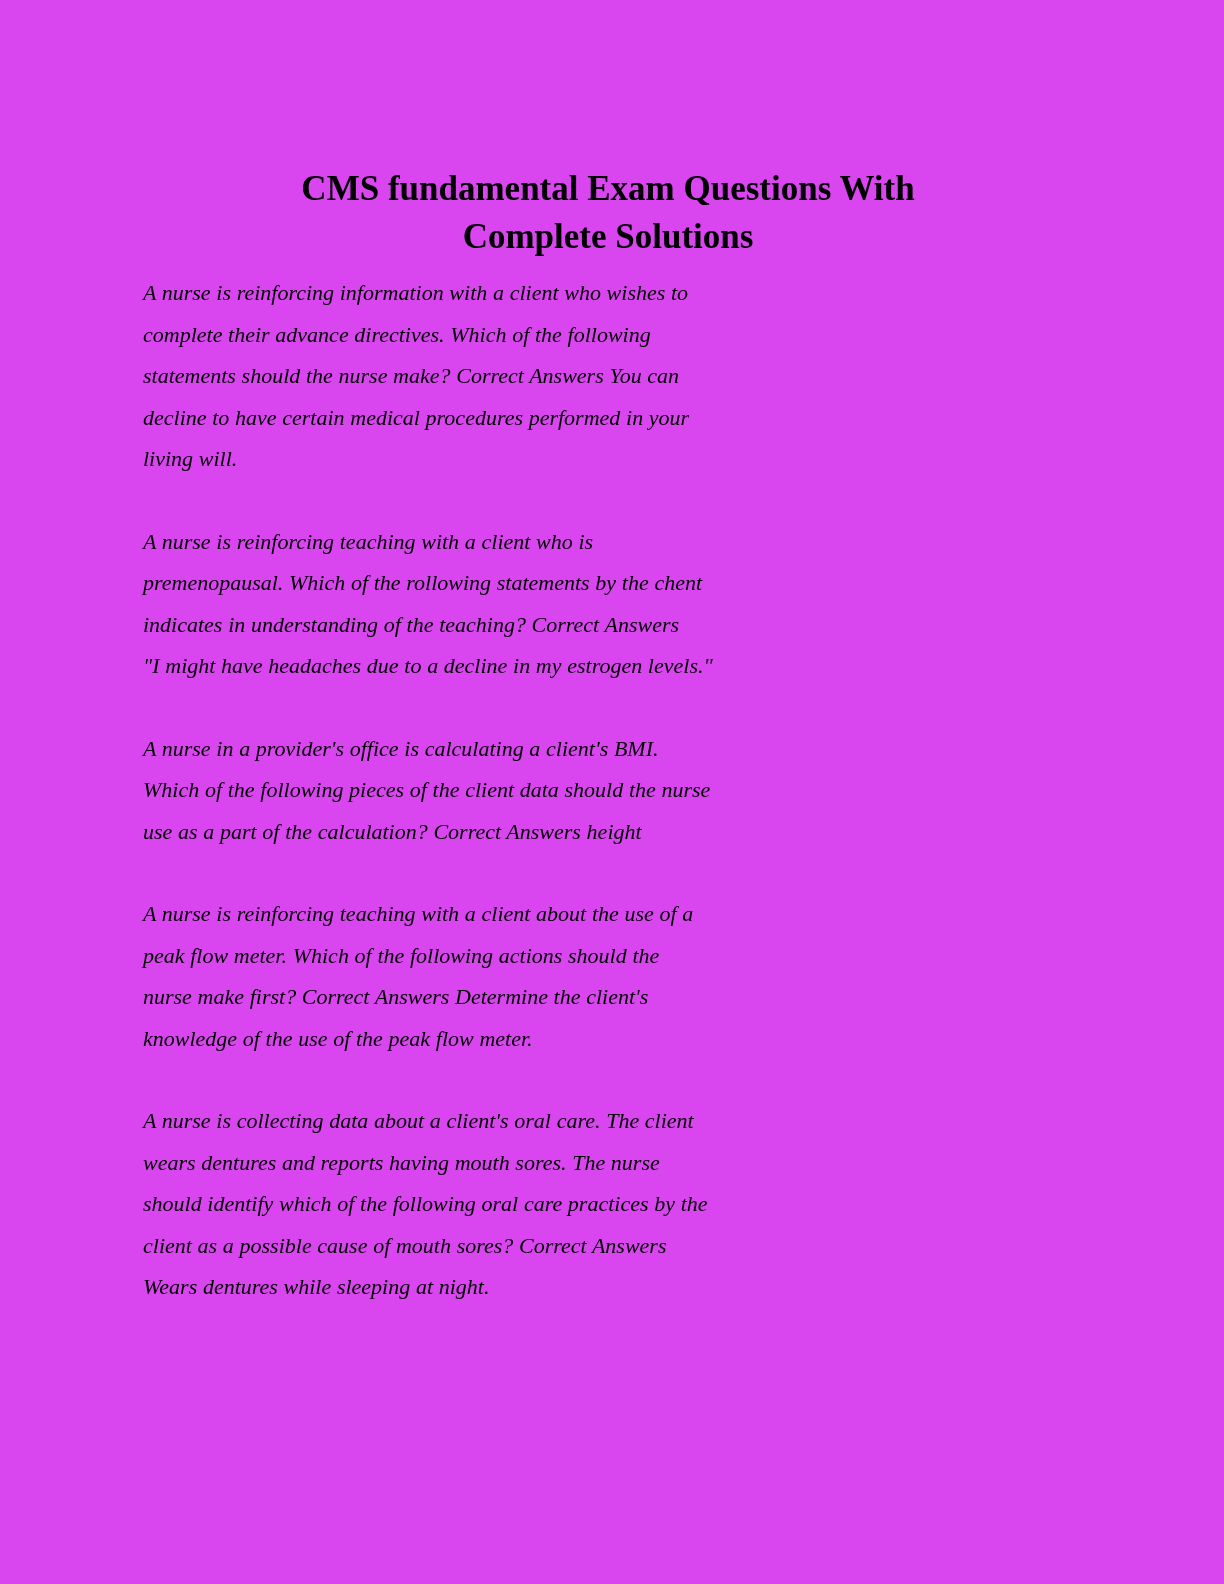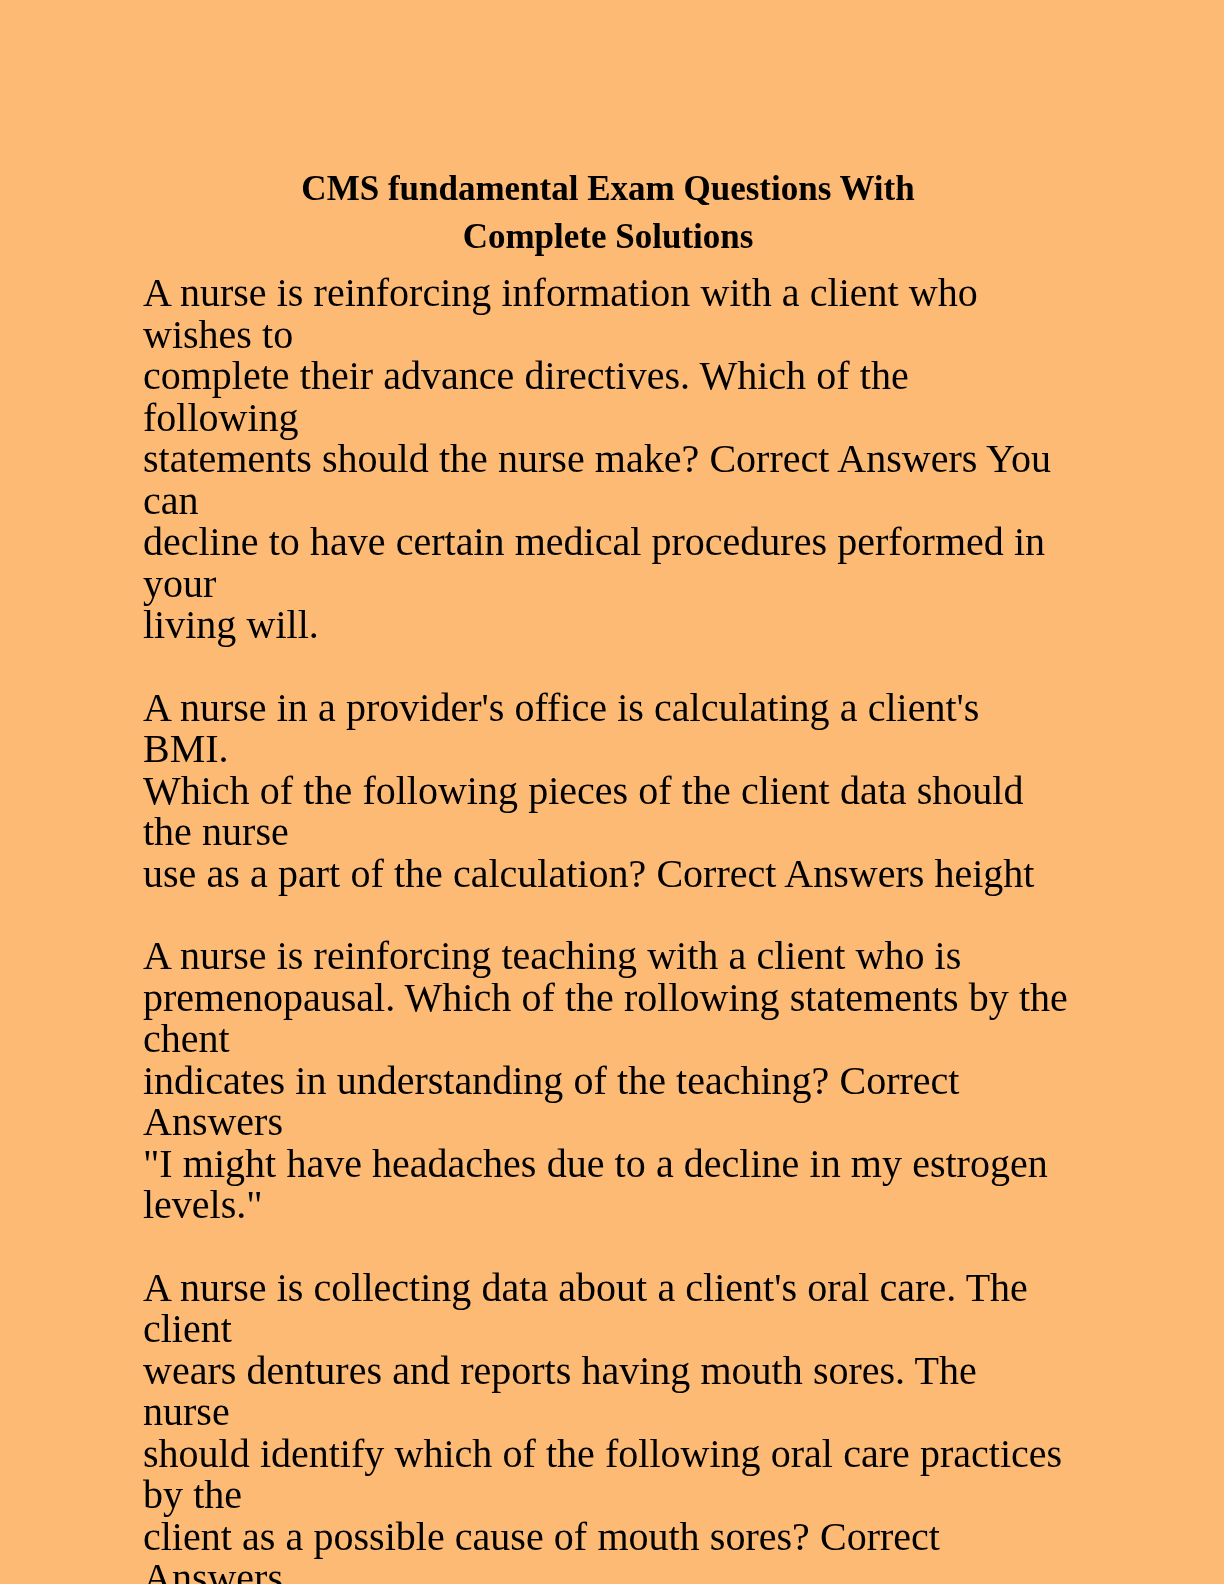--- a/index.html
+++ b/index.html
@@ -16,21 +16,21 @@
     color: #000000;
     -webkit-font-smoothing: antialiased;
   }
 
   .page {
     position: absolute;
     left: 0;
     top: 0;
     width: 1224px;
     height: 1584px;
-    background: #fdba74;
+    background: #d946ef;
   }
 
   .doc-title {
     position: absolute;
     left: 196px;
     top: 142px;
     width: 824px;
     text-align: center;
     font-size: 35px;
     font-weight: bold;
@@ -40,26 +40,27 @@
   }
 
   .body-block {
     position: absolute;
     left: 143px;
     top: 272px;
     width: 930px;
   }
 
   .qa-paragraph {
-    font-size: 40px;
+    font-size: 22px;
     line-height: 41.5px;
     margin: 0 0 41px 0;
     white-space: pre-line;
     text-align: left;
     word-spacing: 0.2px;
+    font-style: italic;
   }
 
   .qa-paragraph:last-child {
     margin-bottom: 17px;
   }
 </style>
 </head>
 <body>
 
 <div class="page">
@@ -68,29 +69,33 @@
 Complete Solutions</h1>
 
   <div class="body-block">
 
     <p class="qa-paragraph">A nurse is reinforcing information with a client who wishes to
 complete their advance directives. Which of the following
 statements should the nurse make?    Correct Answers  You can
 decline to have certain medical procedures performed in your
 living will.</p>
 
-    <p class="qa-paragraph">A nurse in a provider's office is calculating a client's BMI.
-Which of the following pieces of the client data should the nurse
-use as a part of the calculation?    Correct Answers  height</p>
-
     <p class="qa-paragraph">A nurse is reinforcing teaching with a client who is
 premenopausal. Which of the rollowing statements by the chent
 indicates in understanding of the teaching?    Correct Answers
 "I might have headaches due to a decline in my estrogen levels."</p>
 
+    <p class="qa-paragraph">A nurse in a provider's office is calculating a client's BMI.
+Which of the following pieces of the client data should the nurse
+use as a part of the calculation?    Correct Answers  height</p>
+
+    <p class="qa-paragraph">A nurse is reinforcing teaching with a client about the use of a
+peak flow meter. Which of the following actions should the
+nurse make first?    Correct Answers  Determine the client's
+knowledge of the use of the peak flow meter.</p>
 
     <p class="qa-paragraph">A nurse is collecting data about a client's oral care. The client
 wears dentures and reports having mouth sores. The nurse
 should identify which of the following oral care practices by the
 client as a possible cause of mouth sores?    Correct Answers
 Wears dentures while sleeping at night.</p>
 
   </div>
 </div>
 

